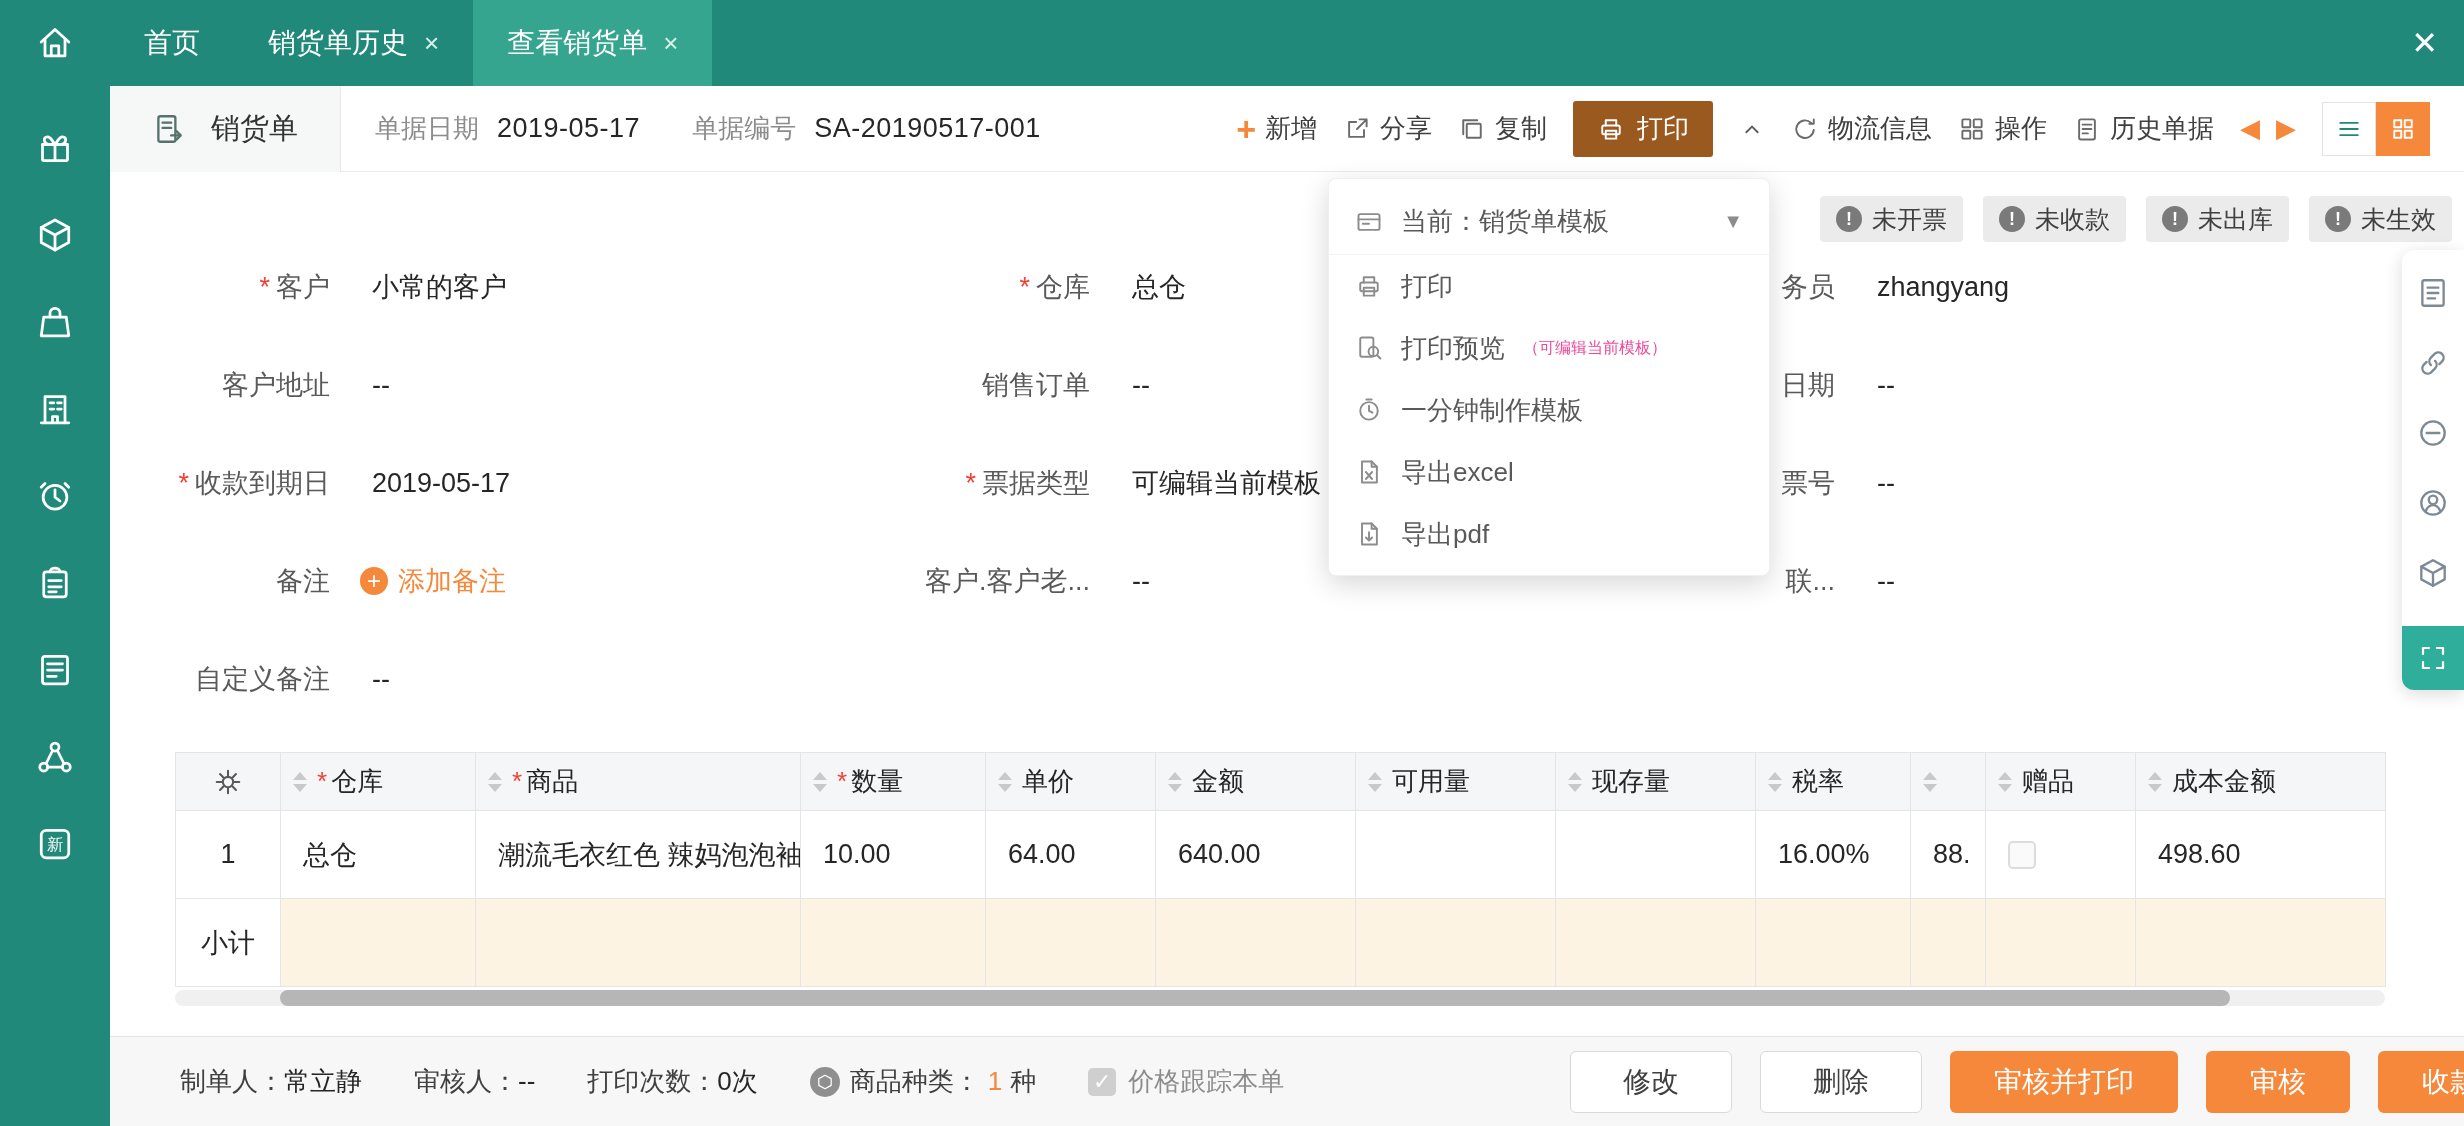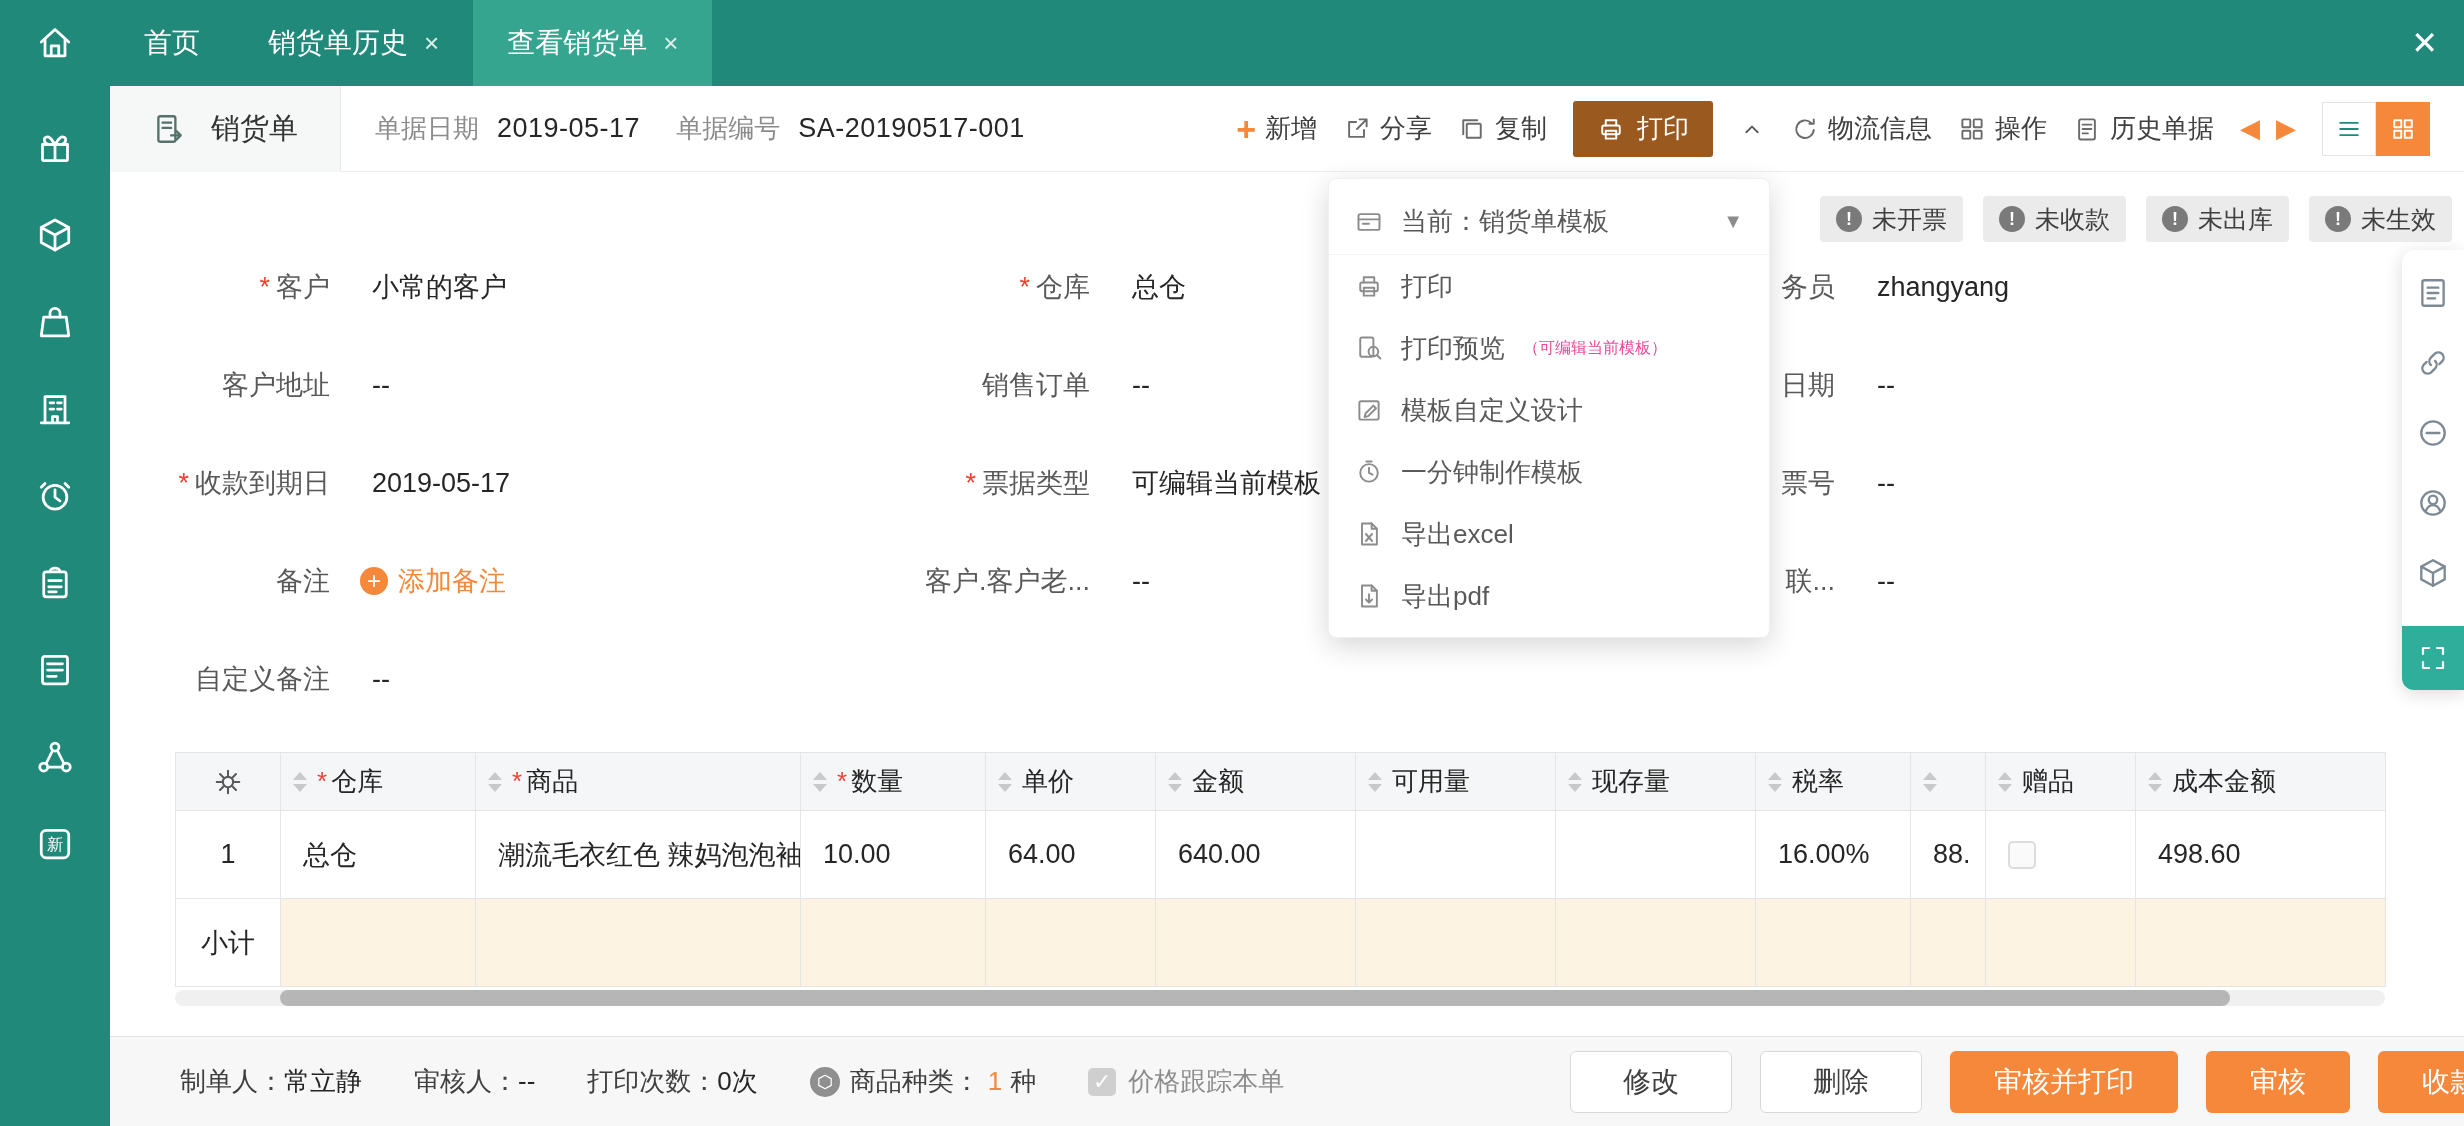--- a/index.html
+++ b/index.html
@@ -18,21 +18,21 @@
 .tab{display:flex;align-items:center;gap:16px;padding:0 34px;color:#fff;font-size:28px;cursor:pointer}
 .tab.active{background:#36a590}
 .tab-close{font-size:26px;color:#d9efe9;line-height:1}
 .tabbar-close{position:absolute;right:26px;top:50%;transform:translateY(-50%);color:#fff;font-size:32px;cursor:pointer}
 
 
 .toolbar{position:absolute;left:110px;top:86px;right:0;height:86px;background:#fff;border-bottom:1px solid #ececec;display:flex;align-items:center;z-index:10}
 .doc-tab{height:86px;display:flex;align-items:center;gap:25px;padding:0 42px;background:#f6f7f7;border-right:1px solid #e9e9e9;font-size:29px;color:#333;cursor:pointer}
 .doc-tab svg{width:34px;height:34px;color:#56726c}
 .tb-label{color:#8c8c8c;font-size:26px;margin-left:34px}
-.tb-label.ml-lg{margin-left:36px}
+.tb-label.ml-lg{margin-left:52px}
 .tb-value{color:#262626;font-size:27px;margin-left:18px;letter-spacing:.5px}
 .tb-actions{margin-left:auto;display:flex;align-items:center;gap:26px;padding-right:34px}
 .tb-act{display:flex;align-items:center;gap:9px;font-size:26px;color:#404040;cursor:pointer;white-space:nowrap}
 .tb-act svg{width:28px;height:28px;color:#6b6b6b}
 .tb-plus{color:#f5883a;font-size:34px;line-height:28px;font-weight:bold}
 .print-btn{background:#9a591f;color:#fff;height:56px;padding:0 24px;display:flex;align-items:center;gap:12px;font-size:26px;border-radius:3px;cursor:pointer}
 .print-btn svg{width:28px;height:28px;color:#fff}
 .chev-up{width:26px;height:26px;color:#595959;cursor:pointer}
 .nav-arrows{display:flex;align-items:center;gap:16px}
 .nav-arrow{color:#f5883a;font-size:26px;cursor:pointer}
@@ -659,27 +659,20 @@
       <svg viewBox="0 0 32 32">
           <rect x="6" y="4" width="15" height="22" rx="2"></rect>
           <circle cx="21" cy="20" r="5.5"></circle>
           <path d="M25 24l4 4"></path>
         </svg>
       <span>打印预览</span>
       <span class="pm-note">（可编辑当前模板）</span>
     </div>
     <div class="pm-item">
       <svg viewBox="0 0 32 32">
-          <rect x="5" y="6" width="22" height="21" rx="2"></rect>
-          <path d="M12 20l9-9 3 3-9 9-4 1z"></path>
-        </svg>
-      <span>模板自定义设计</span>
-    </div>
-    <div class="pm-item">
-      <svg viewBox="0 0 32 32">
           <circle cx="16" cy="17" r="10"></circle>
           <path d="M16 11v6l4 2M13 4h6"></path>
         </svg>
       <span>一分钟制作模板</span>
     </div>
     <div class="pm-item">
       <svg viewBox="0 0 32 32">
           <path d="M8 4h11l6 6v18H8z"></path>
           <path d="M19 4v6h6"></path>
           <path d="M12.5 16l7 8M19.5 16l-7 8"></path>

